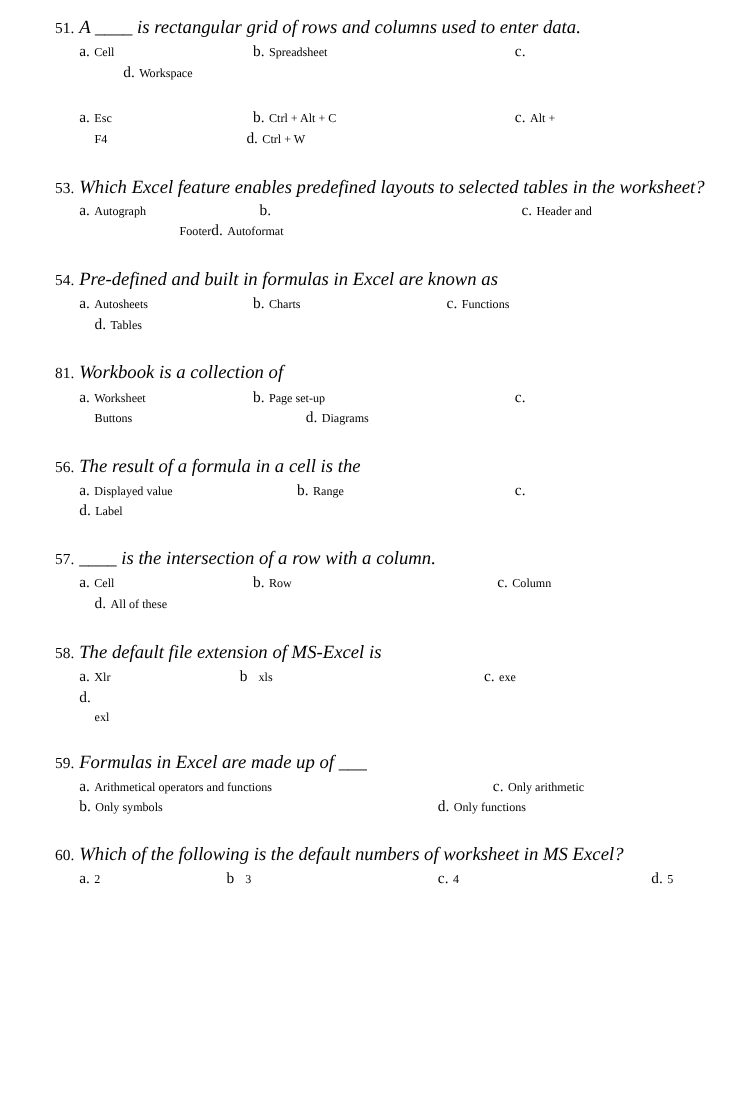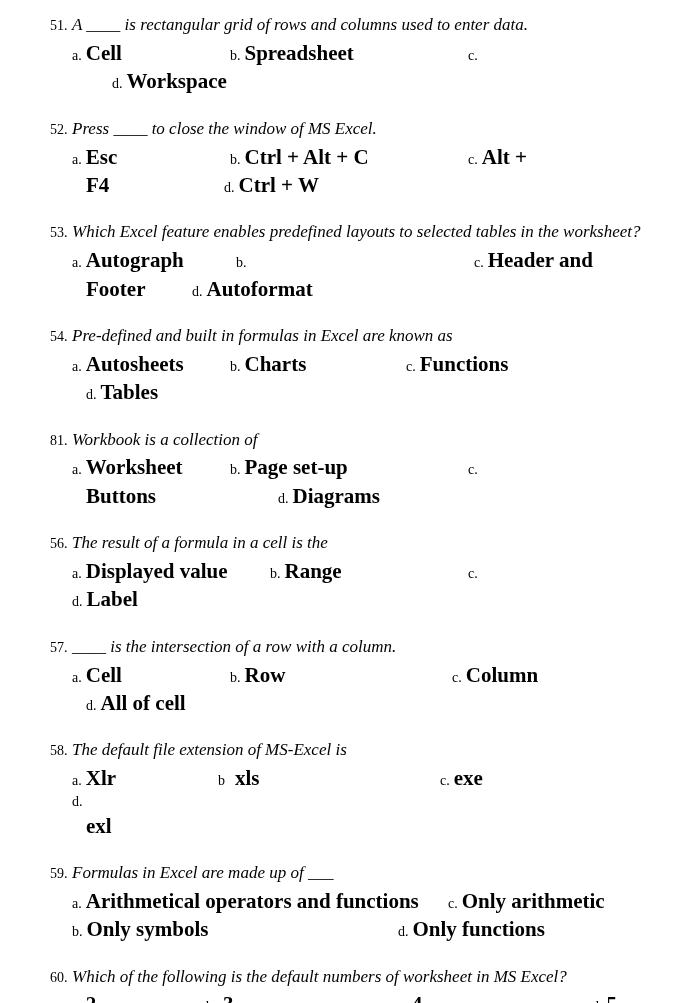--- a/index.html
+++ b/index.html
@@ -41,22 +41,21 @@
   .opt {
     display: inline-flex;
     align-items: baseline;
     margin-right: 6px;
   }
   .opt-letter {
     font-size: 14px;
     margin-right: 4px;
   }
   .opt-text {
-    font-size: 21px;
-    font-weight: bold;
+    font-size: 11px;
   }
   .w-a1 { width: 152px; }
   .w-b1 { width: 232px; }
   .w-c1 { width: 120px; }
   .wrap-line { margin-left: 14px; }
 
   .w-a2 { width: 152px; }
   .w-b2 { width: 232px; }
   .w-c2 { width: 120px; }
 
@@ -121,24 +120,20 @@
     <div class="opt-row">
       <span class="opt" style="margin-left:40px;">
         <span class="opt-letter">d.</span>
         <span class="opt-text">Workspace</span>
       </span>
     </div>
   </div>
 </div>
 
 <div class="question">
-  <div class="q-line">
-    <span class="q-num">52.</span>
-    <span class="q-text">Press ____ to close the window of MS Excel.</span>
-  </div>
   <div class="options">
     <div class="opt-row">
       <span class="opt w-a2">
         <span class="opt-letter">a.</span>
         <span class="opt-text">Esc</span>
       </span>
       <span class="opt w-b2">
         <span class="opt-letter">b.</span>
         <span class="opt-text">Ctrl + Alt + C</span>
       </span>
@@ -170,21 +165,21 @@
       </span>
       <span class="opt w-b3">
         <span class="opt-letter">b.</span>
       </span>
       <span class="opt w-c3">
         <span class="opt-letter">c.</span>
         <span class="opt-text">Header and</span>
       </span>
     </div>
     <div class="opt-row">
-      <span class="opt-text wrap-line3" style="width:106px;">Footer</span>
+      <span class="opt-text wrap-line3" style="width:106px;text-align:right;">Footer</span>
       <span class="opt">
         <span class="opt-letter">d.</span>
         <span class="opt-text">Autoformat</span>
       </span>
     </div>
   </div>
 </div>
 
 <div class="question">
   <div class="q-line">
@@ -288,21 +283,21 @@
         <span class="opt-text">Row</span>
       </span>
       <span class="opt w-c7">
         <span class="opt-letter">c.</span>
         <span class="opt-text">Column</span>
       </span>
     </div>
     <div class="opt-row">
       <span class="opt" style="margin-left:14px;">
         <span class="opt-letter">d.</span>
-        <span class="opt-text">All of cell</span>
+        <span class="opt-text">All of these</span>
       </span>
     </div>
   </div>
 </div>
 
 <div class="question">
   <div class="q-line">
     <span class="q-num">58.</span>
     <span class="q-text">The default file extension of MS-Excel is</span>
   </div>

